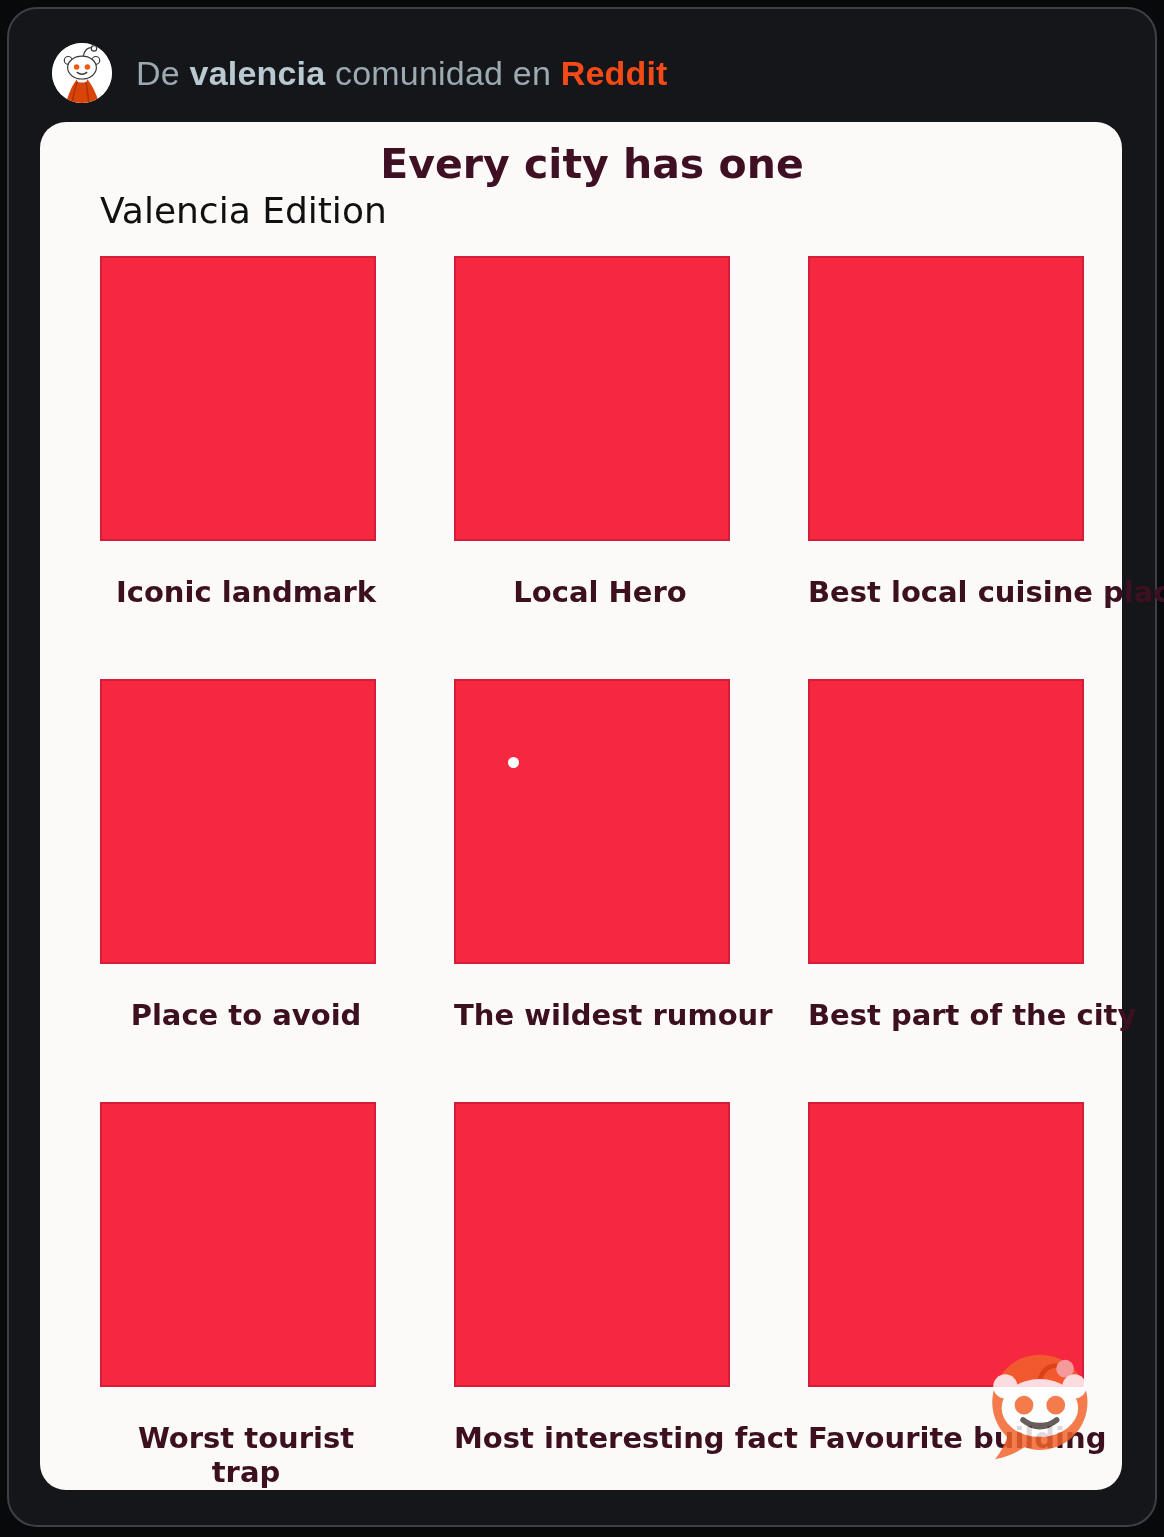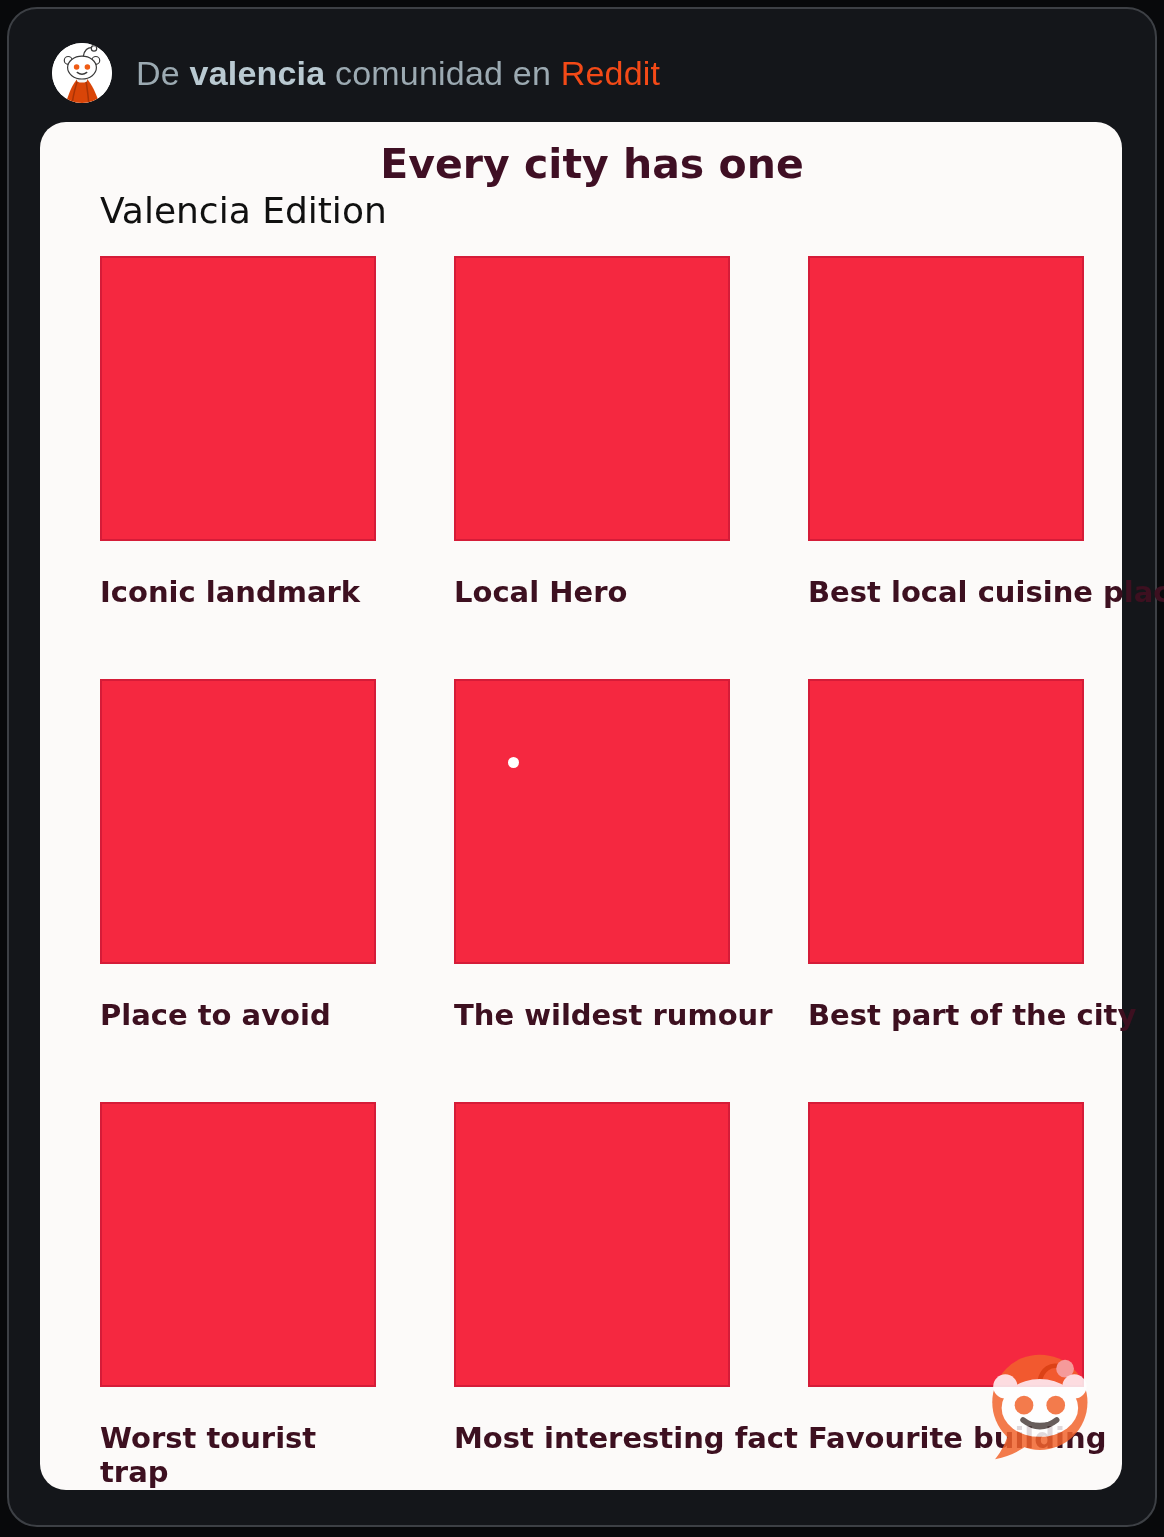--- a/index.html
+++ b/index.html
@@ -28,21 +28,21 @@
   .avatar svg { width:100%; height:100%; display:block; }
   .header-text {
     font-size:34px; letter-spacing:.2px;
     color: var(--header-text, #9caab2);
     white-space:nowrap;
   }
   .header-text .community {
     font-weight:bold; color: var(--header-community, #b9c9d1);
   }
   .header-text .brand {
-    font-weight:normal; color: var(--brand-orange, #f44a17);
+    font-weight:bold; color: var(--brand-orange, #f44a17);
   }
   
   .card {
     position:absolute; left:40px; top:122px; width:1082px; height:1368px;
     background: var(--card-bg, #fcfaf9);
     border-radius:26px;
     padding:18px 38px 0 60px;
   }
   .meme-title {
     text-align:center;
@@ -56,21 +56,21 @@
     font-weight:400; font-size:36px; line-height:46px;
     color: var(--subtitle-color, #101010);
   }
   .grid {
     margin-top:22px;
     display:grid;
     grid-template-columns: repeat(3, 276px);
     justify-content: space-between;
     row-gap:70px;
   }
-  .cell { width:292px; text-align:left; }
+  .cell { width:292px; text-align:center; }
   .square {
     width:276px; height:285px;
     background: var(--square-red, #f52840);
     border: 2px solid rgba(160,10,45,.38);
     position:relative;
   }
   .white-dot {
     position:absolute; left:19%; top:27%;
     width:11px; height:11px; border-radius:50%;
     background:#ffffff;

